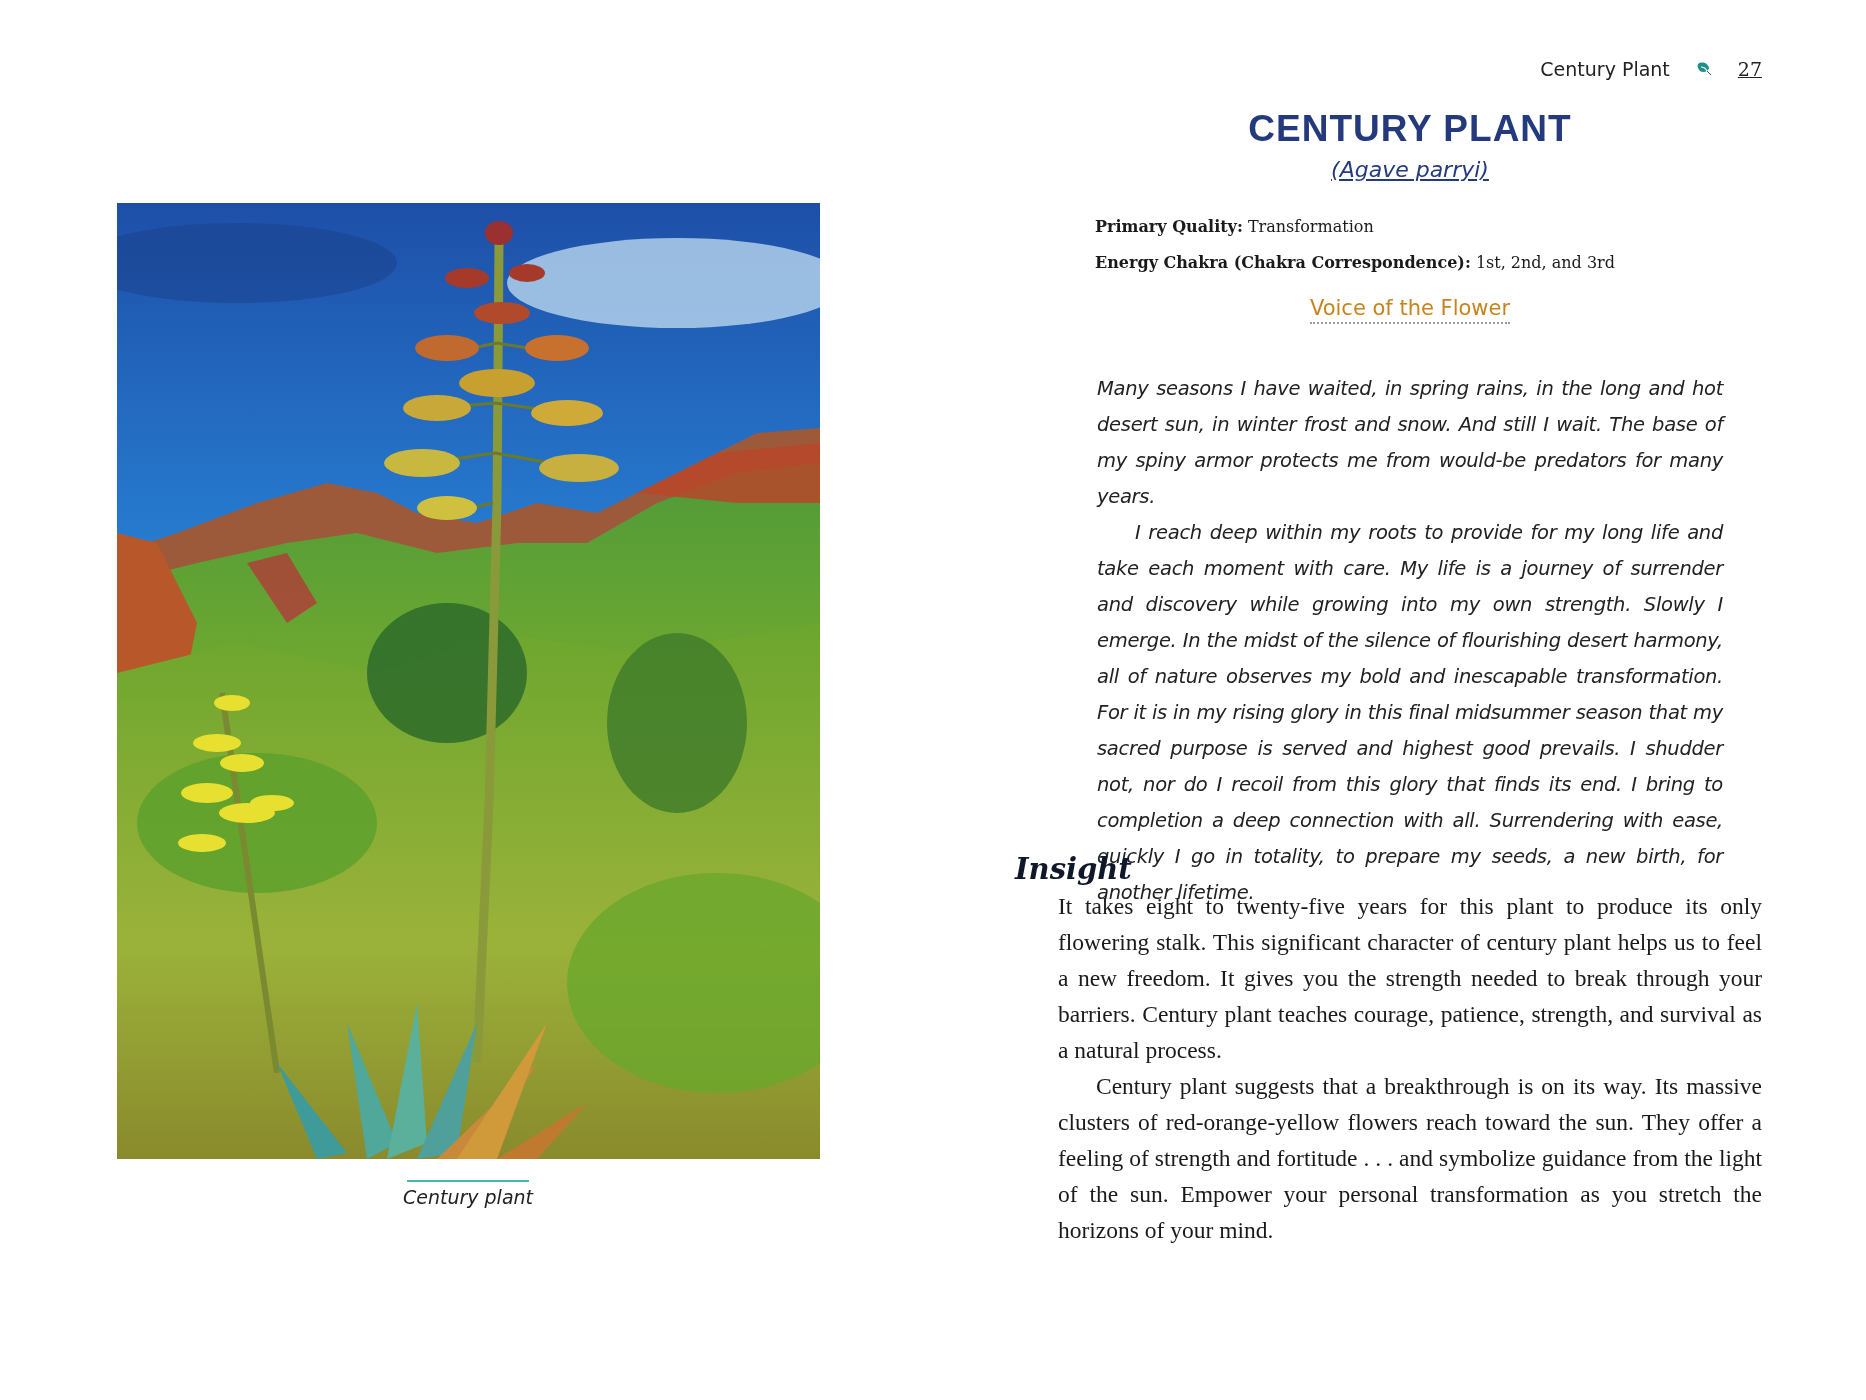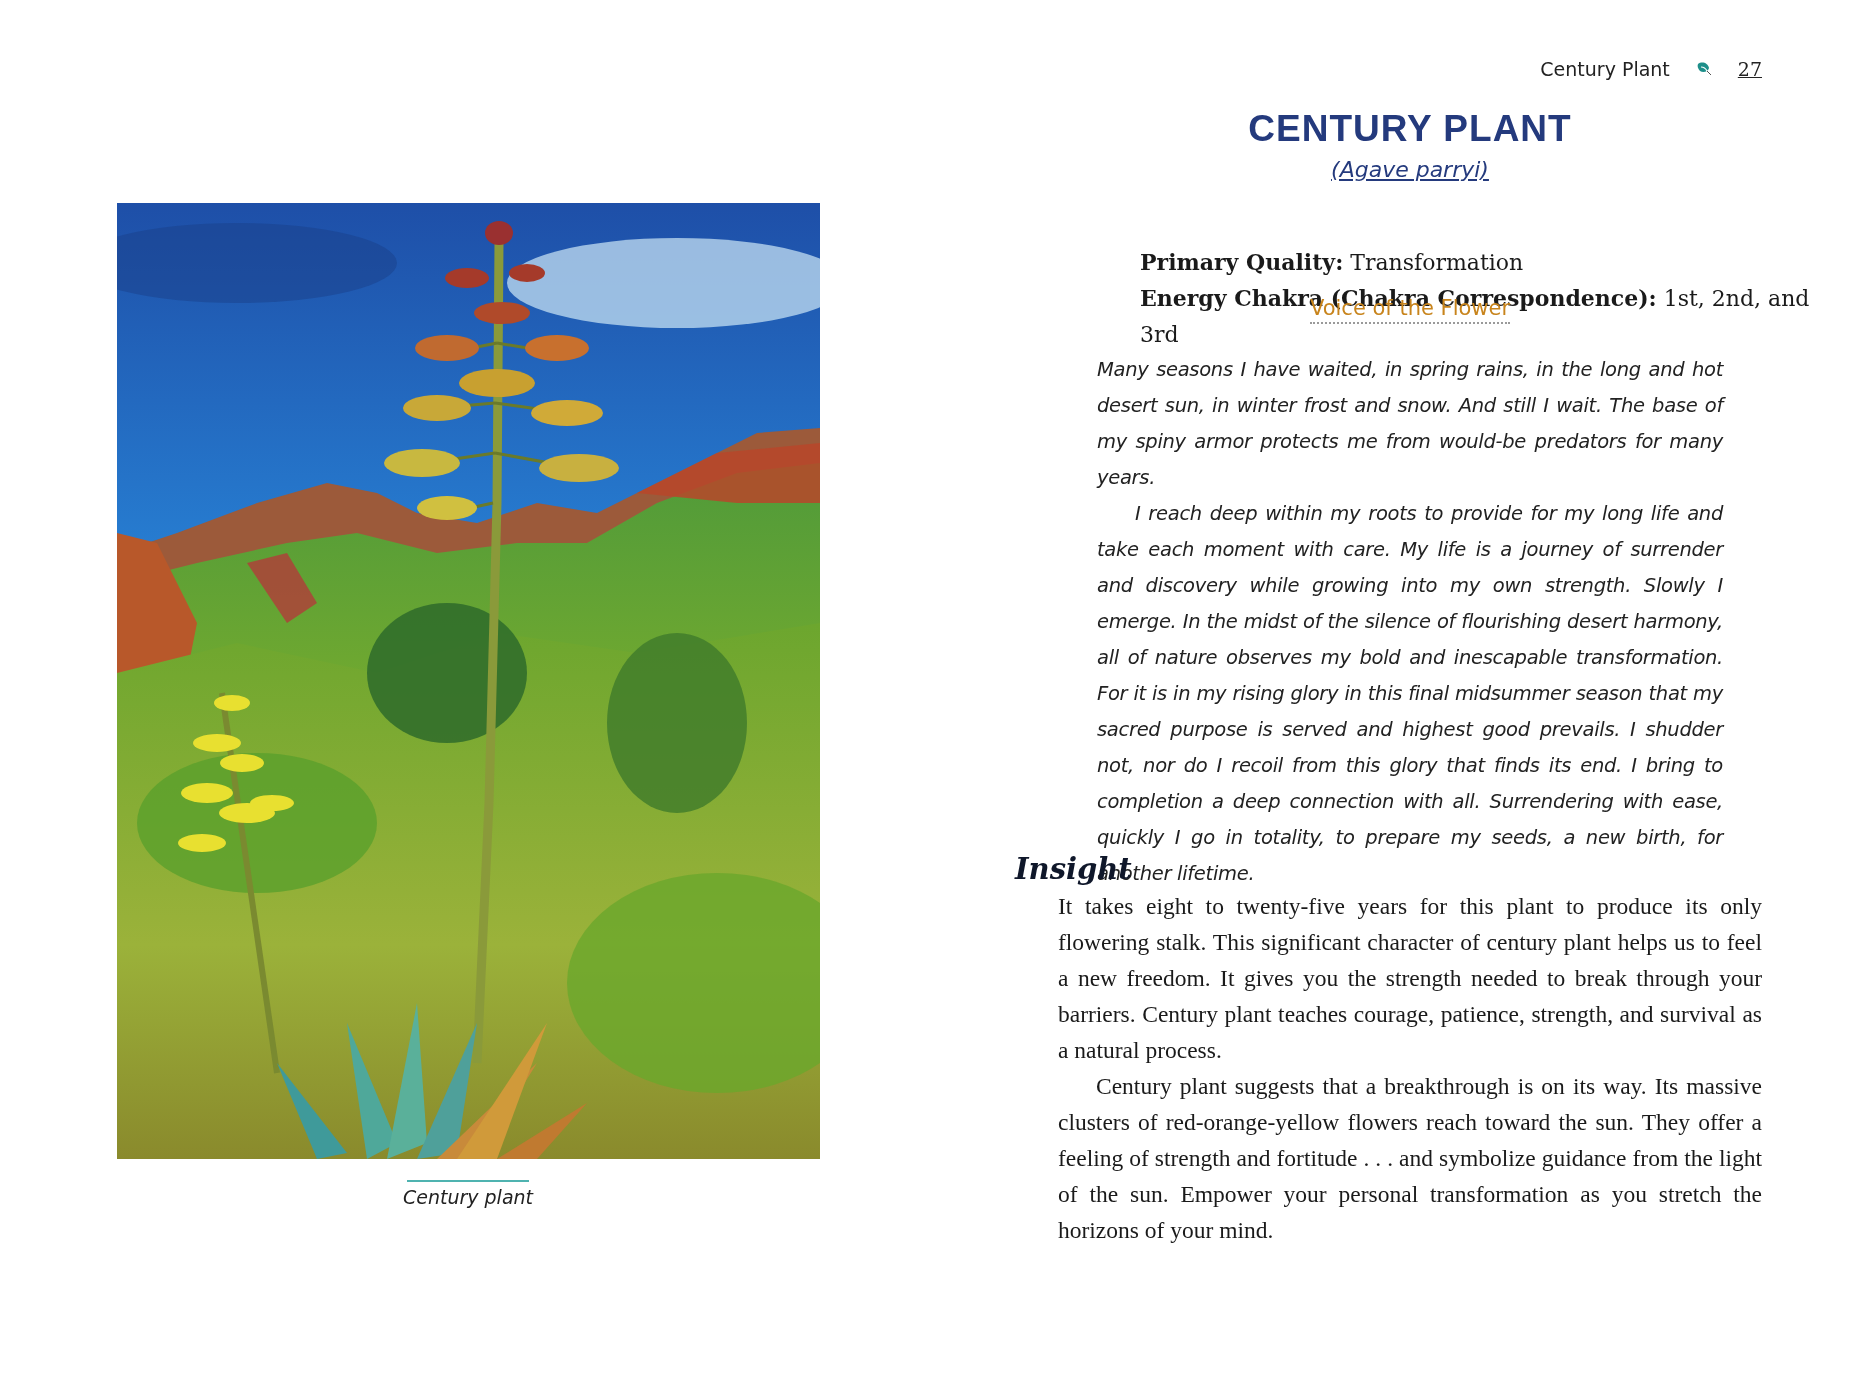--- a/index.html
+++ b/index.html
@@ -38,34 +38,34 @@
   .title {
     position: absolute; left: 1097px; width: 626px; top: 108px; text-align: center;
     font-family: "Liberation Sans", sans-serif; font-weight: bold; font-size: 37px;
     letter-spacing: 1px; color: #243a7d;
   }
   .subtitle {
     position: absolute; left: 1097px; width: 626px; top: 157px; text-align: center;
     font-family: "DejaVu Sans", sans-serif; font-style: italic; font-size: 22px; color: #243a7d; text-decoration: underline;
   }
 
-  .meta { position: absolute; left: 1140px; font-size: 22px; line-height: 36px; width: 680px; margin-top: 35px; }
+  .meta { position: absolute; left: 1095px; font-size: 16px; line-height: 36px; width: 680px; }
   .meta-primary { top: 209px; }
   .meta-energy { top: 245px; }
   .meta b { font-weight: bold; }
 
   .voice-heading {
     position: absolute; left: 1097px; width: 626px; top: 296px; text-align: center;
   }
   .voice-heading span {
     font-family: "DejaVu Sans", sans-serif; font-size: 21px; color: #c8841c;
     border-bottom: 2px dotted #9a9a9a; padding-bottom: 2px;
   }
   .voice-body {
-    position: absolute; left: 1097px; top: 352px; width: 626px;
+    position: absolute; left: 1097px; top: 371px; width: 626px;
     font-family: "DejaVu Sans", sans-serif; font-style: italic; font-size: 19.5px;
     line-height: 36px; color: #222; text-align: justify; letter-spacing: -0.3px;
   }
   .voice-body p { margin: 0; }
   .voice-body p + p { text-indent: 38px; }
 
   .insight-heading {
     position: absolute; left: 1015px; top: 852px;
     font-family: "DejaVu Serif", serif; font-style: italic; font-weight: bold;
     font-size: 29px; color: #0f172a;

